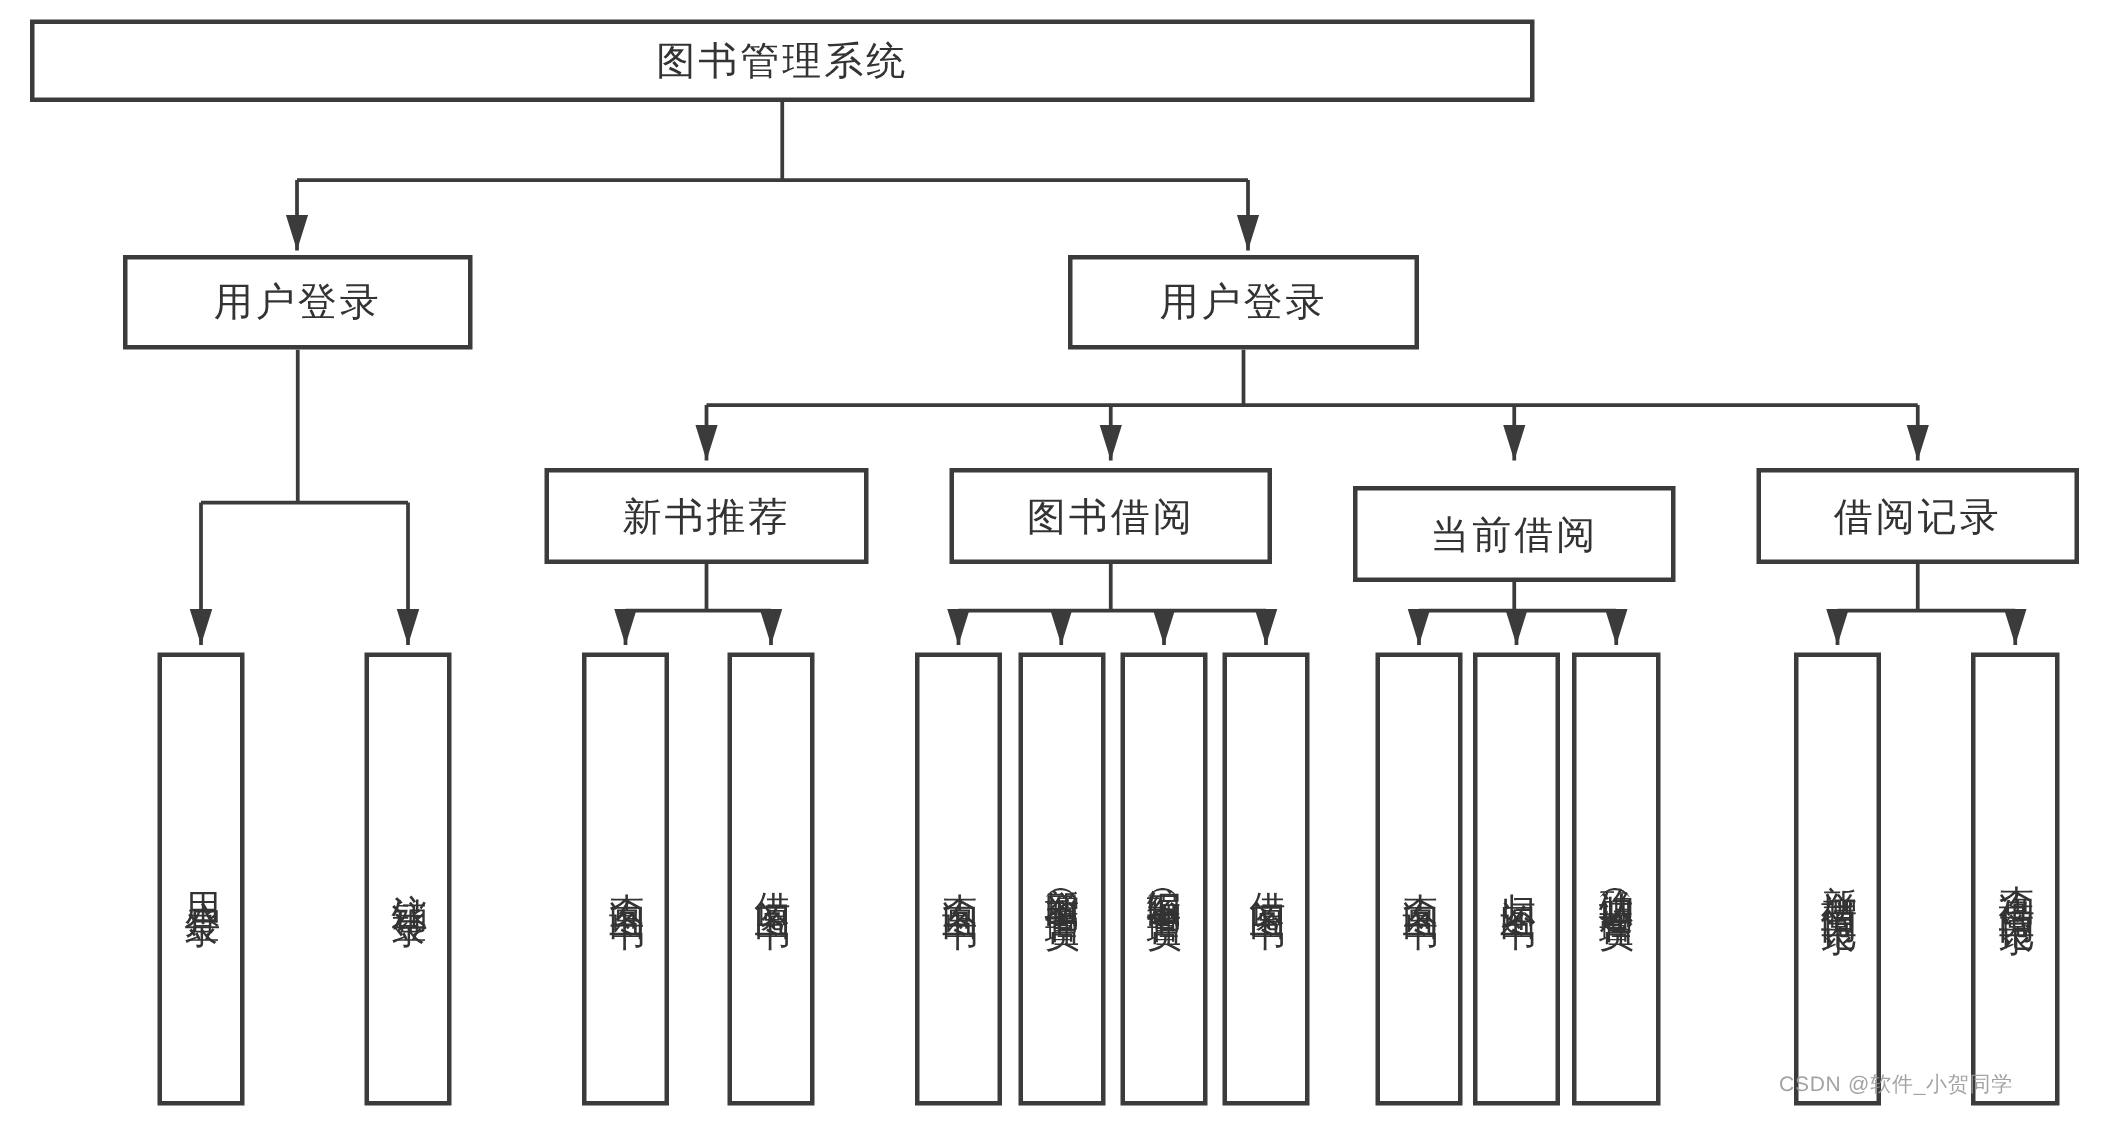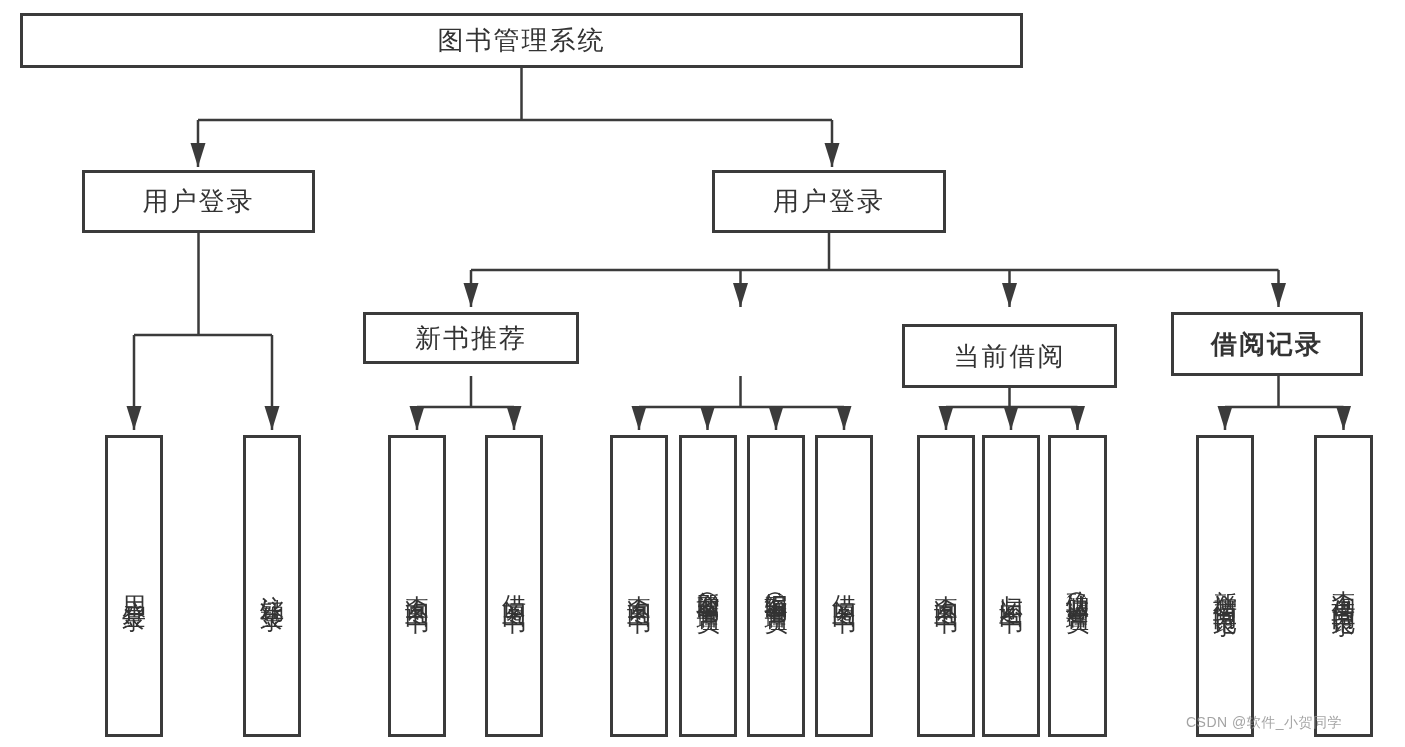--- a/index.html
+++ b/index.html
@@ -47,24 +47,24 @@
     color: #333333;
   }
   .leaf-label.long {
     letter-spacing: 3px;
     font-size: 23px;
   }
   
   .n-root   { left: 20px;   top: 13px;  width: 1003px; height: 55px; }
   .n-login  { left: 82px;   top: 170px; width: 233px;  height: 63px; }
   .n-mgmt   { left: 712px;  top: 170px; width: 234px;  height: 63px; }
-  .n-new    { left: 363px;  top: 312px; width: 216px;  height: 52px; }
+  .n-new    { left: 363px;  top: 312px; width: 216px;  height: 64px; }
   .n-borrow { left: 633px;  top: 312px; width: 215px;  height: 64px; }
   .n-cur    { left: 902px;  top: 324px; width: 215px;  height: 64px; }
-  .n-rec    { left: 1171px; top: 312px; width: 192px;  height: 64px; font-weight: bold; }
+  .n-rec    { left: 1171px; top: 312px; width: 215px;  height: 64px; }
   .leaf     { top: 435px; width: 58px; height: 302px; }
   .l1  { left: 105px;  }
   .l2  { left: 243px;  }
   .l3  { left: 388px;  }
   .l4  { left: 485px;  }
   .l5  { left: 610px;  }
   .l6  { left: 679px;  }
   .l7  { left: 747px;  }
   .l8  { left: 815px;  }
   .l9  { left: 917px;  }
@@ -150,20 +150,23 @@
   <div class="box n-login">
     <span class="hlabel">用户登录</span>
   </div>
   <div class="box n-mgmt">
     <span class="hlabel">用户登录</span>
   </div>
 
   <div class="box n-new">
     <span class="hlabel">新书推荐</span>
   </div>
+  <div class="box n-borrow">
+    <span class="hlabel">图书借阅</span>
+  </div>
   <div class="box n-cur">
     <span class="hlabel">当前借阅</span>
   </div>
   <div class="box n-rec">
     <span class="hlabel">借阅记录</span>
   </div>
 
   <div class="box leaf l1">
     <span class="leaf-label">用户登录</span>
   </div>

